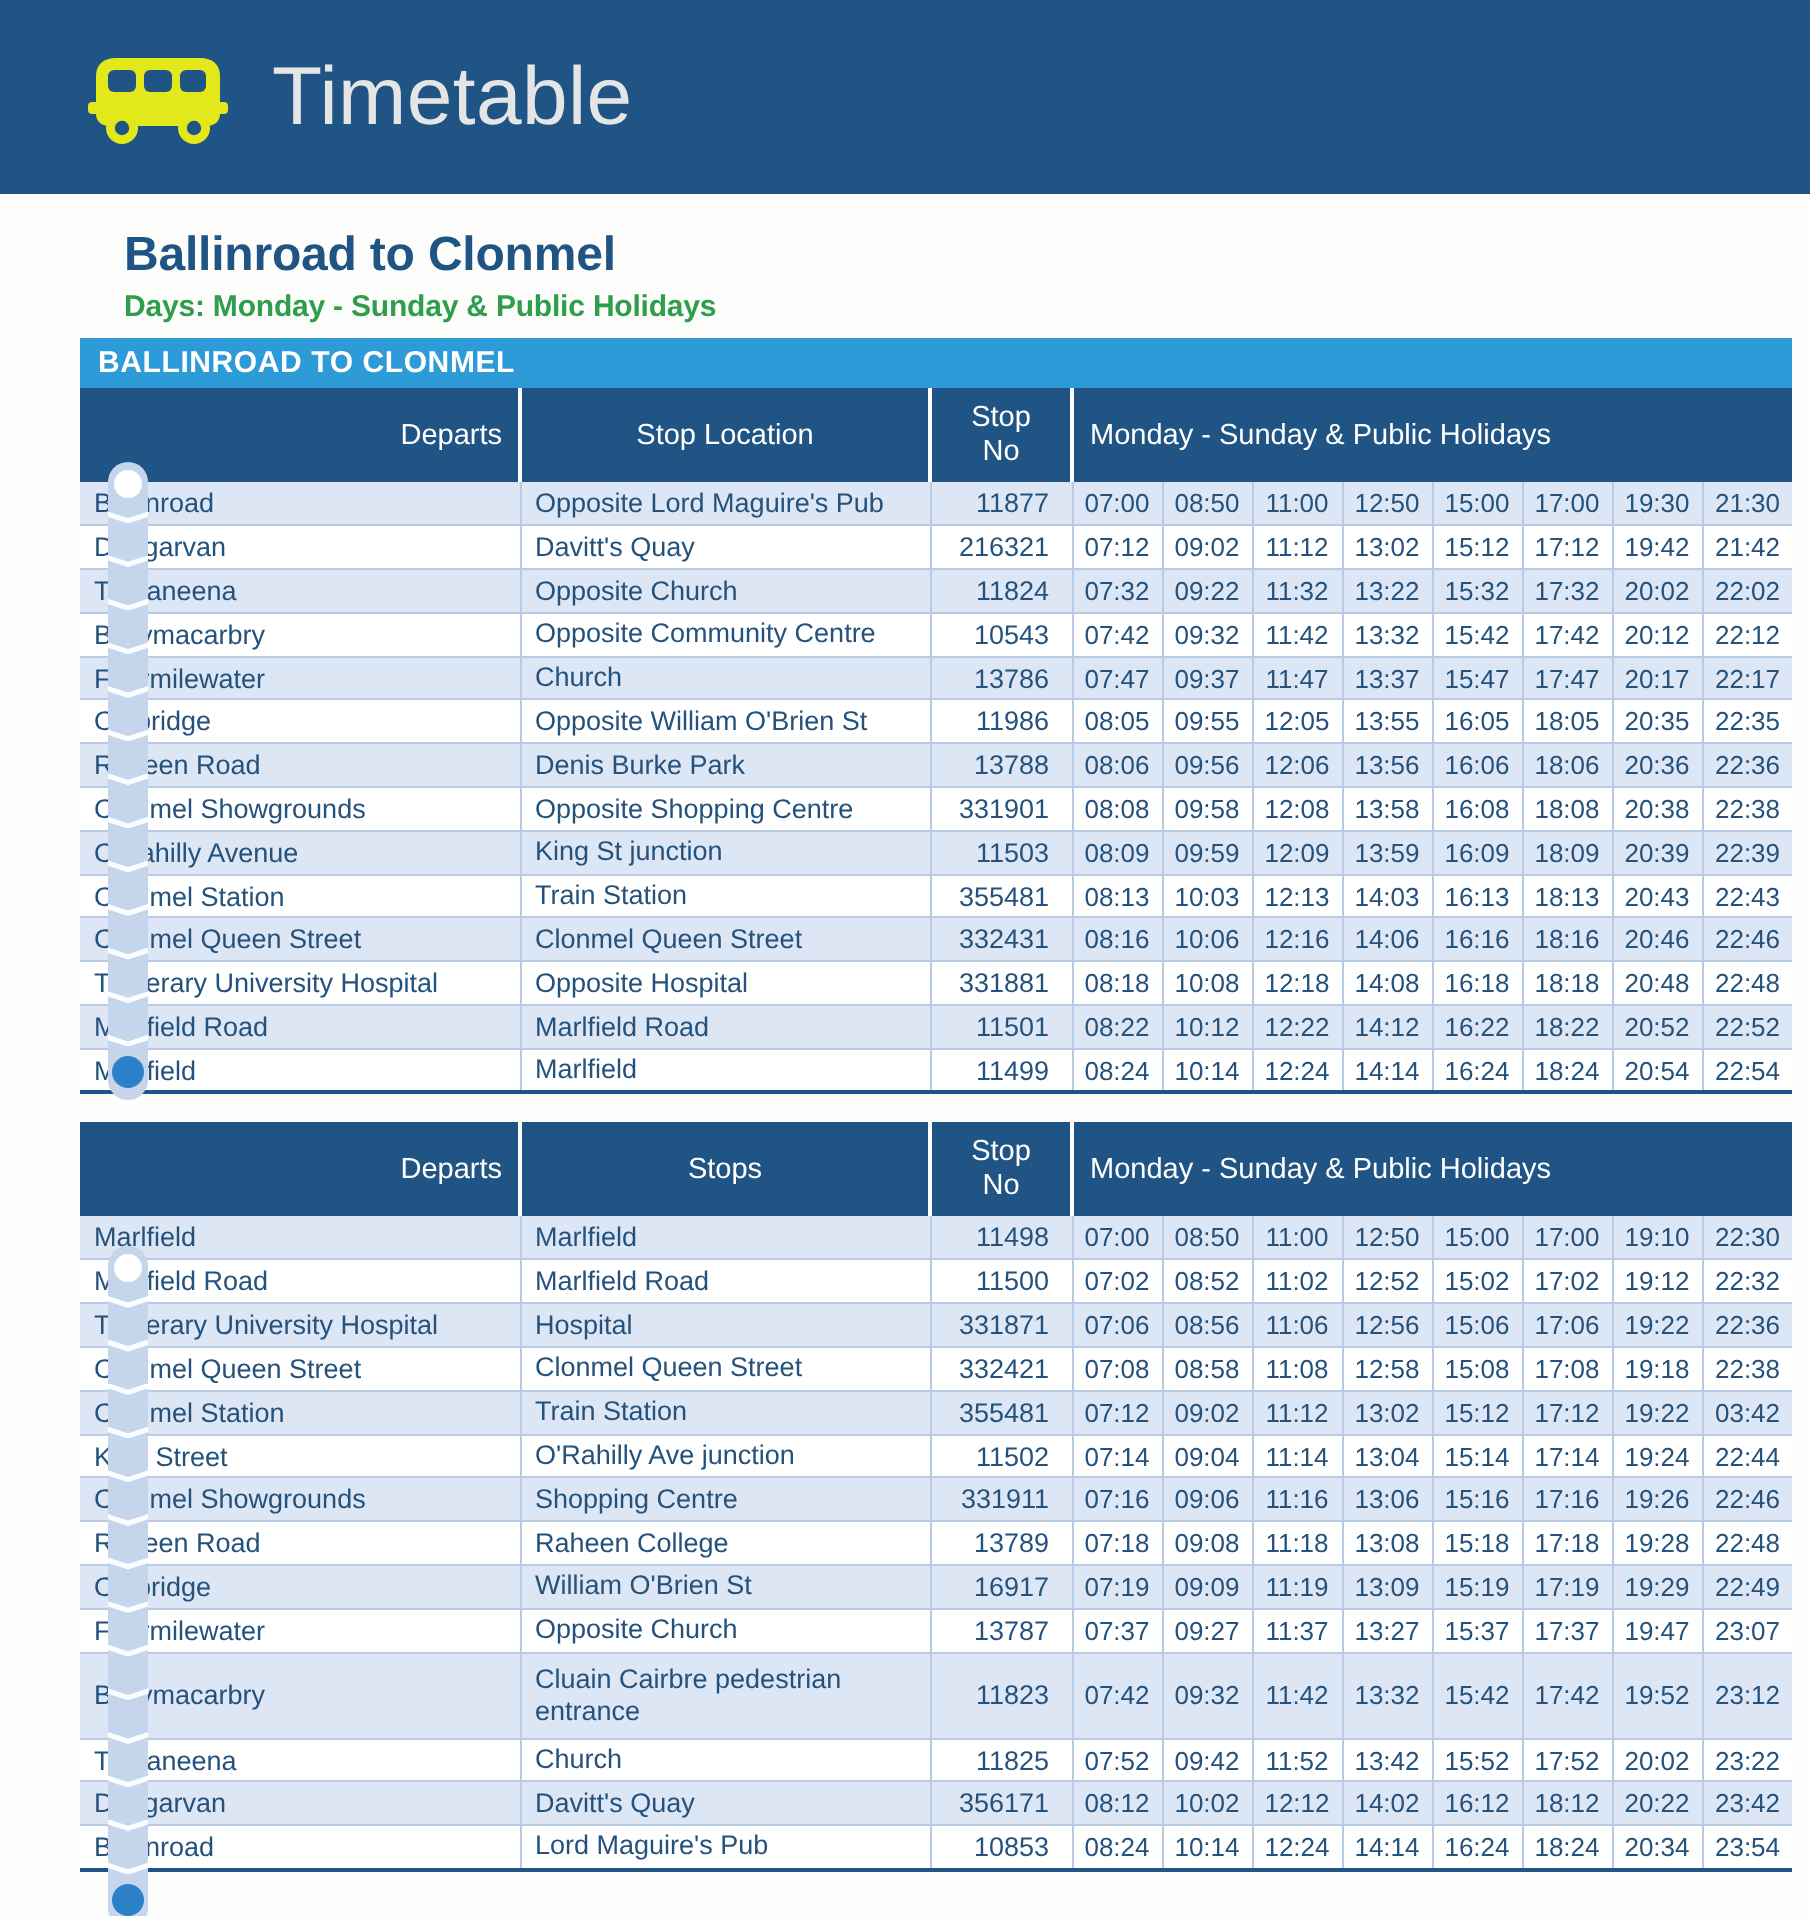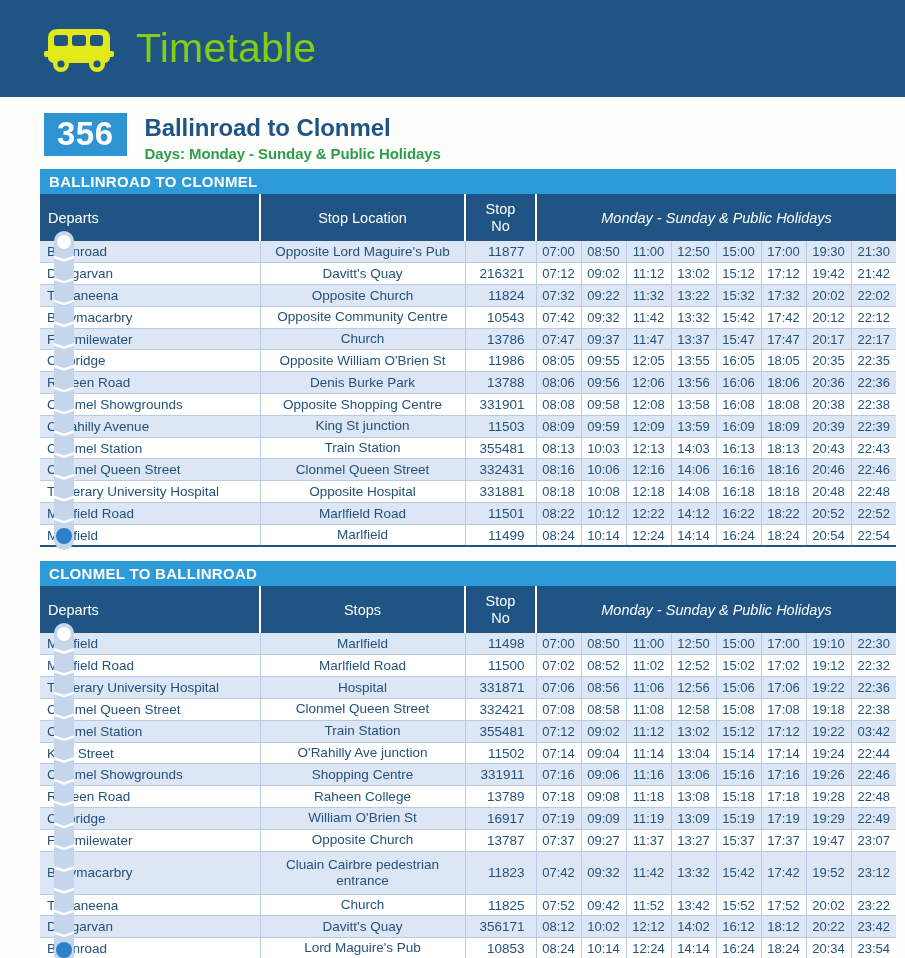--- a/index.html
+++ b/index.html
@@ -12,21 +12,21 @@
 
   
   .topbar {
     width: 905px; height: 97px;
     background: #1f5484;
     display: flex; align-items: center;
     padding-left: 42px;
   }
   .bus-icon { width: 74px; height: 50px; flex: none; }
   .topbar-title {
-    color: #84cc16;
+    color: #e5e5e5;
     font-size: 41px;
     font-weight: 400;
     letter-spacing: .2px;
     margin-left: 20px;
     line-height: 1;
   }
 
   
   .route-header {
     display: flex; align-items: flex-start;
@@ -101,38 +101,38 @@
   }
   thead th {
     background: #1f5484;
     color: #ffffff;
     font-size: 14.5px;
     font-weight: normal;
     border-left: 2px solid #ffffff;
     height: 47px;
     padding: 0 8px;
   }
-  thead th:first-child { border-left: none; text-align: left; }
+  thead th:first-child { border-left: none; text-align: right; }
   th.col-depart { text-align: left; }
   th.col-stoploc { text-align: center; }
   th.col-stopno { text-align: center; line-height: 1.15; }
-  th.col-times { text-align: center; font-style: italic; }
+  th.col-times { text-align: left; }
 
   tbody td {
     font-size: 13.5px;
     color: #24527c;
     height: 21.8px;
     padding: 1px 7px;
     border-bottom: 1px solid #b9cbe4;
     border-left: 1px solid #b9cbe4;
     white-space: nowrap;
     overflow: hidden;
   }
   tbody td.depart { border-left: none; text-align: left; }
-  tbody td.stoploc { text-align: center; white-space: normal; line-height: 1.18; }
+  tbody td.stoploc { text-align: left; white-space: normal; line-height: 1.18; }
   tbody td.stopno { text-align: right; padding-right: 11px; }
   tbody td.time { text-align: center; padding: 1px 2px; font-size: 13px; }
   tbody tr:nth-child(odd) td { background: #dce6f4; }
   tbody tr:nth-child(even) td { background: #ffffff; }
   tbody tr:last-child td { border-bottom: 2px solid #1f5484; }
 
   .gap { height: 14px; }
 </style>
 </head>
 <body>
@@ -149,21 +149,20 @@
       <circle cx="19" cy="40" r="8" fill="#e3e81a"></circle>
       <circle cx="19" cy="40" r="3.6" fill="#1f5484"></circle>
       <circle cx="55" cy="40" r="8" fill="#e3e81a"></circle>
       <circle cx="55" cy="40" r="3.6" fill="#1f5484"></circle>
     </svg>
   </span>
   <span class="topbar-title">Timetable</span>
 </div>
 
 <div class="route-header">
-  <div class="route-badge">356</div>
   <div class="route-names">
     <div class="route-title">Ballinroad to Clonmel</div>
     <div class="route-days">Days: Monday - Sunday &amp; Public Holidays</div>
   </div>
 </div>
 
 <div class="table-wrap">
   <div class="rail" id="rail0" style="top: 62px; height: 319.156px;">
       <span class="dot-top"></span>
       <span class="chev" style="top: 24.8px;"></span>
@@ -401,21 +400,20 @@
       <span class="chev" style="top: 155.6px;"></span>
       <span class="chev" style="top: 177.4px;"></span>
       <span class="chev" style="top: 199.2px;"></span>
       <span class="chev" style="top: 221px;"></span>
       <span class="chev" style="top: 242.8px;"></span>
       <span class="chev" style="top: 264.6px;"></span>
       <span class="chev" style="top: 286.4px;"></span>
       <span class="chev" style="top: 308.2px;"></span>
       <span class="dot-bottom"></span>
     </div>
-  <div class="section-title">CLONMEL TO BALLINROAD</div>
   <table>
     <colgroup>
       <col style="width:220px">
         <col style="width:205px">
         <col style="width:71px">
       <col span="8" style="width:45px">
     </colgroup>
     <thead>
       <tr>
         <th class="col-depart">Departs</th>

